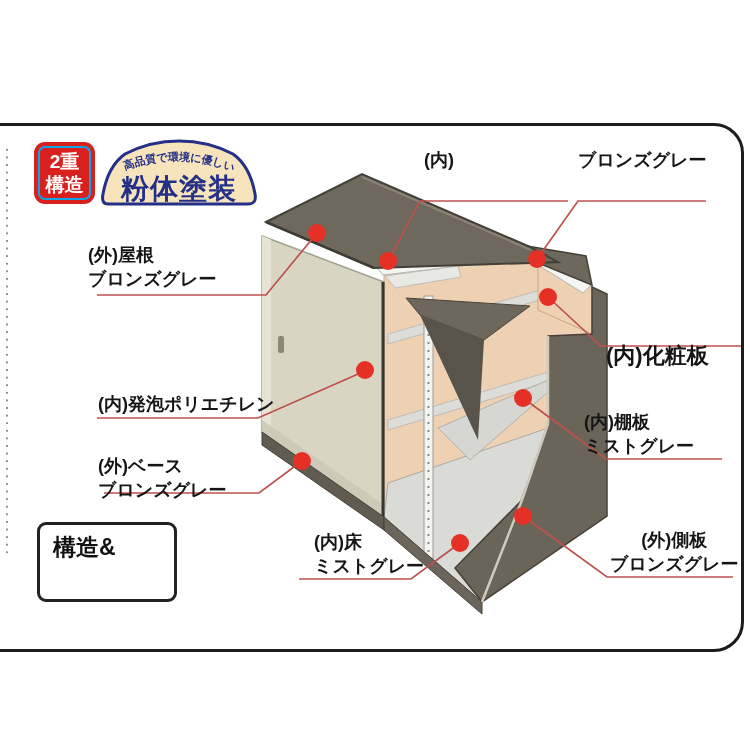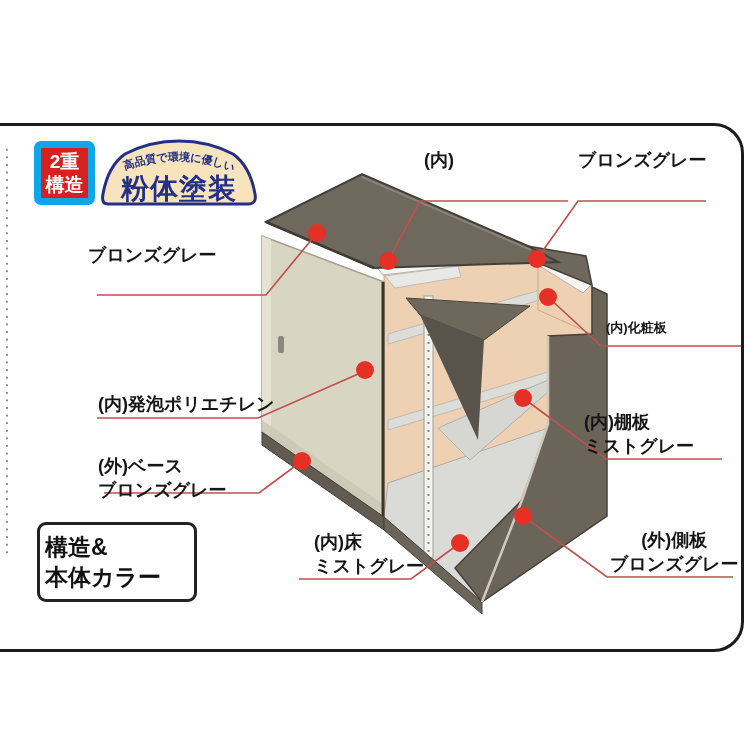--- a/index.html
+++ b/index.html
@@ -5,31 +5,31 @@
   html,body{margin:0;padding:0;background:#fff;}
   body{width:750px;height:750px;position:relative;overflow:hidden;
        font-family:"Liberation Sans","DejaVu Sans",sans-serif;}
   .panel{position:absolute;left:-40px;top:123px;width:784px;height:529px;
          background:#fff;border:3px solid #1c1c1c;border-radius:30px;box-sizing:border-box;}
   .perforation{position:absolute;left:4px;top:146px;width:6px;height:412px;
          background-image:radial-gradient(circle,#8f8f8f 1.4px,rgba(0,0,0,0) 1.5px);
          background-size:6px 7.6px;background-repeat:repeat-y;}
   .badge{position:absolute;left:34px;top:142px;width:61px;height:62px;background:#d8211f;
          border-radius:11px;display:flex;align-items:center;justify-content:center;box-sizing:border-box;}
-  .badge-inner{border:7px solid #0ea5e9;border-radius:7px;width:49px;height:50px;
+  .badge-inner{border:2px solid #0ea5e9;border-radius:7px;width:49px;height:50px;
          display:flex;flex-direction:column;align-items:center;justify-content:center;
          color:#fff;font-size:19px;font-weight:800;line-height:23px;}
   .banner-svg{position:absolute;left:98px;top:138px;}
-  .section-box{position:absolute;left:37px;top:522px;width:160px;height:80px;border:3px solid #222;
-         border-radius:9px;background:#fff;box-sizing:border-box;padding:7px 0 0 5px;
+  .section-box{position:absolute;left:37px;top:522px;width:140px;height:80px;border:3px solid #222;
+         border-radius:9px;background:#fff;box-sizing:border-box;padding:7px 0 0 13px;
          font-size:23px;font-weight:800;line-height:30px;color:#111;}
   .shed-svg{position:absolute;left:0;top:0;}
   .lbl{position:absolute;font-weight:700;color:#151515;font-size:18px;line-height:24px;white-space:nowrap;}
   .ln{display:block;}
-  .lbl-kesho{font-size:13px;}
+  .lbl-kesho{font-size:22px;margin-top:28px;}
 </style>
 </head>
 <body>
 
 <div class="panel"></div>
 <div class="perforation"></div>
 
 <svg class="shed-svg" width="750" height="750" viewBox="0 0 750 750">
 
   <polygon points="384,272 540,252 592,286 592,334 548,340 548,430 520,500 482,602 384,517" fill="#eed0b2" stroke="#c9a985" stroke-width="1"></polygon>
@@ -108,20 +108,21 @@
 <svg class="banner-svg" width="162" height="70" viewBox="0 0 162 70">
   <path d="M10,66 L150,66 Q159,66 157,56 Q152,28 135,16 Q110,3 81,3 Q52,3 27,16 Q10,28 5,56 Q3,66 10,66 Z" fill="#f7e4bd" stroke="#243087" stroke-width="3"></path>
   <path id="banner-arc" d="M16,36 Q81,8 146,38" fill="none"></path>
   <text font-size="11" font-weight="700" fill="#243087">
     <textPath href="#banner-arc" startOffset="50%" text-anchor="middle">高品質で環境に優しい</textPath>
   </text>
   <text x="81" y="60" font-size="28" font-weight="900" letter-spacing="1" text-anchor="middle" fill="#243087">粉体塗装</text>
 </svg>
 
 <div class="lbl" style="left:88px;top:243px;">
+  <span class="ln">(外)屋根</span>
   <span class="ln">ブロンズグレー</span>
 </div>
 <div class="lbl" style="left:424px;top:148px;">
   <span class="ln">(内)</span>
 </div>
 <div class="lbl" style="left:578px;top:148px;">
   <span class="ln">ブロンズグレー</span>
 </div>
 <div class="lbl lbl-kesho" style="left:606px;top:316px;">
   <span class="ln">(内)化粧板</span>
@@ -141,14 +142,13 @@
   <span class="ln">(内)床</span>
   <span class="ln">ミストグレー</span>
 </div>
 <div class="lbl" style="left:610px;top:528px;text-align:center;">
   <span class="ln">(外)側板</span>
   <span class="ln">ブロンズグレー</span>
 </div>
 
 <div class="section-box">
   <span class="ln">構造&amp;</span>
-  <span class="ln">本体カラー</span>
 </div>
 
 </body></html>

